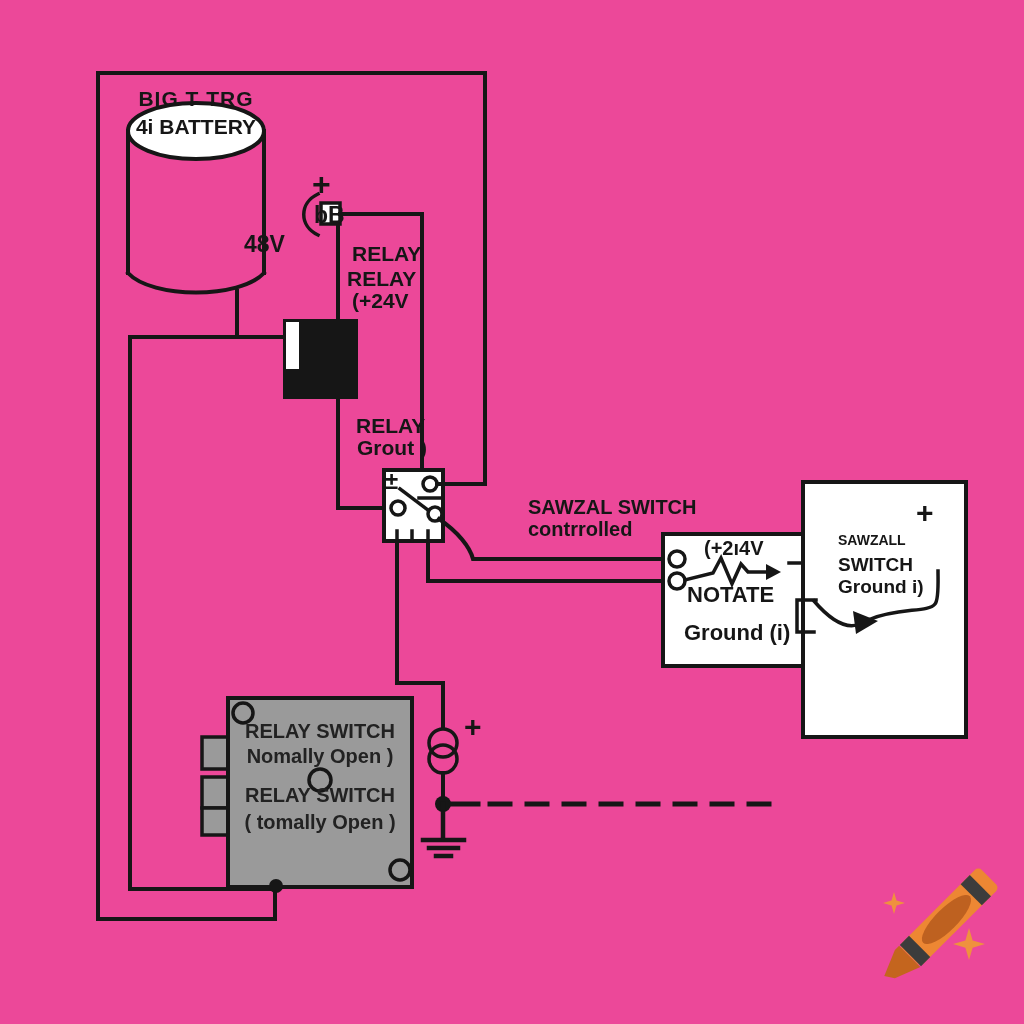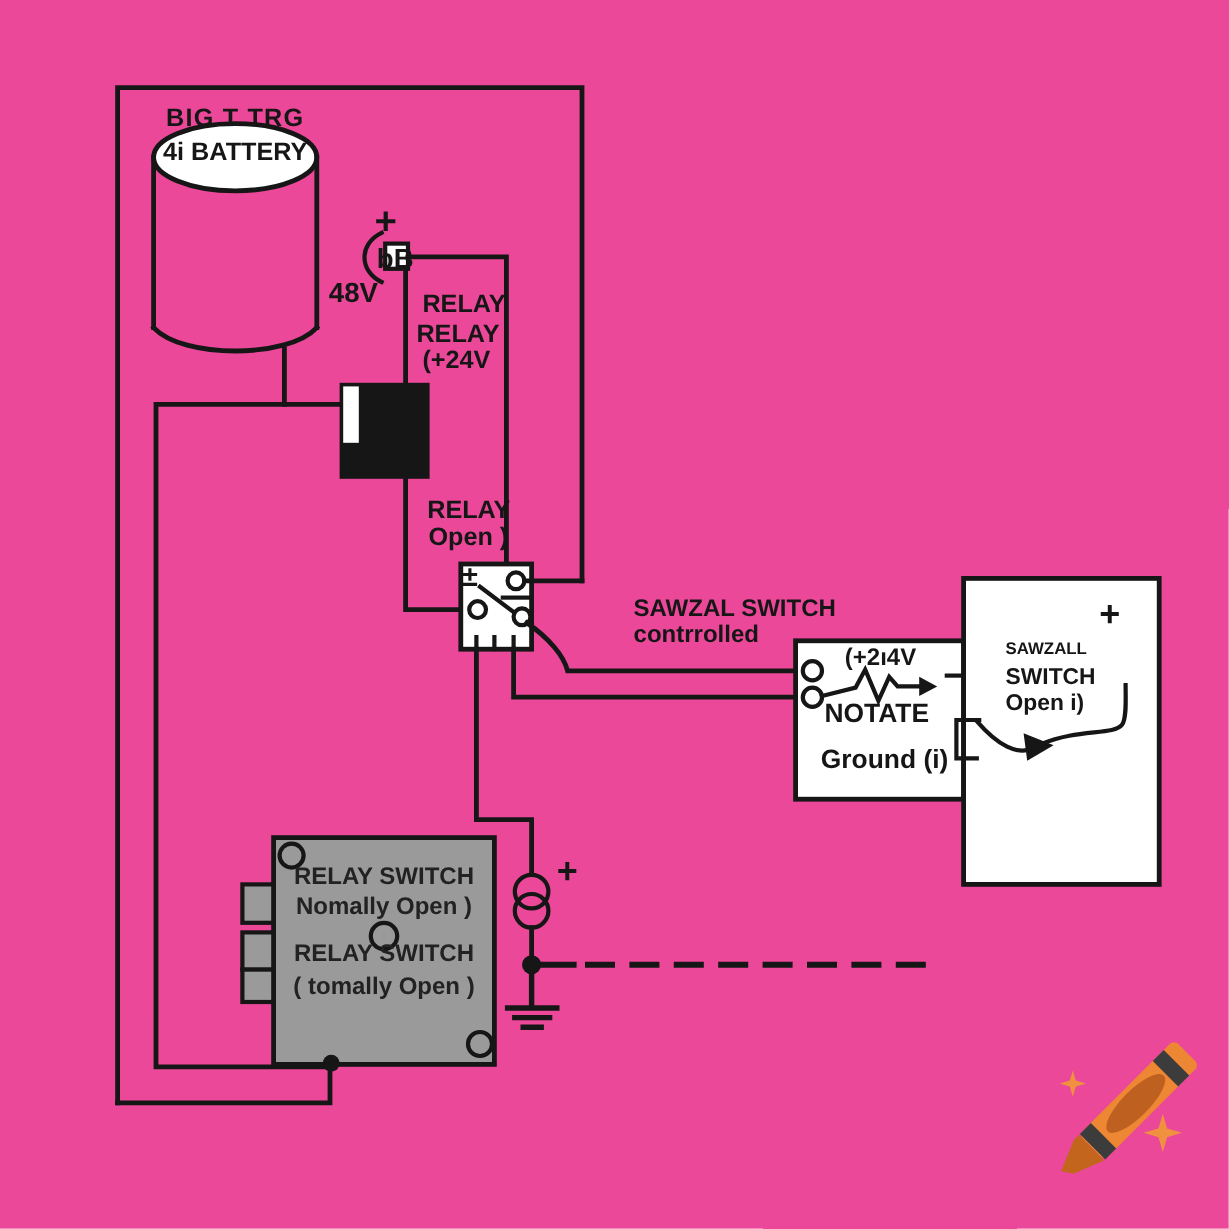--- a/index.html
+++ b/index.html
@@ -111,42 +111,42 @@
         <path transform="translate(969,944) scale(1.45)" d="M0,-11 L2.5,-2.5 L11,0 L2.5,2.5 L0,11 L-2.5,2.5 L-11,0 L-2.5,-2.5 Z"></path>
       </g>
     </g>
   </svg>
 
   <div class="label ctr" style="left:116px;top:88px;width:160px;font-size:21px;letter-spacing:1px;">BIG T TRG</div>
   <div class="label ctr" style="left:116px;top:116px;width:160px;font-size:21px;">4i BATTERY</div>
 
   <div class="label" style="left:312px;top:168px;font-size:32px;">+</div>
   <div class="label" style="left:266px;top:204px;font-size:23px;margin-left:48px;">bB</div>
-  <div class="label" style="left:274px;top:233px;font-size:23px;">48V</div>
+  <div class="label" style="left:244px;top:233px;font-size:23px;">48V</div>
 
   <div class="label" style="left:352px;top:243px;font-size:21px;">RELAY</div>
   <div class="label" style="left:347px;top:268px;font-size:21px;">RELAY</div>
   <div class="label" style="left:352px;top:290px;font-size:21px;">(+24V</div>
 
   <div class="label" style="left:356px;top:415px;font-size:21px;">RELAY</div>
-  <div class="label" style="left:357px;top:437px;font-size:21px;">Open )</div>
+  <div class="label" style="left:357px;top:437px;font-size:21px;">Grout )</div>
 
   <div class="label" style="left:385px;top:469px;font-size:24px;">±</div>
 
   <div class="label" style="left:528px;top:497px;font-size:20px;">SAWZAL SWITCH</div>
   <div class="label" style="left:528px;top:519px;font-size:20px;">contrrolled</div>
 
   <div class="label" style="left:704px;top:538px;font-size:20px;">(+2ı4V</div>
   <div class="label" style="left:687px;top:584px;font-size:22px;">NOTATE</div>
   <div class="label" style="left:684px;top:622px;font-size:22px;">Ground (i)</div>
 
   <div class="label" style="left:916px;top:498px;font-size:30px;">+</div>
   <div class="label" style="left:838px;top:533px;font-size:14px;">SAWZALL</div>
   <div class="label" style="left:838px;top:555px;font-size:19px;">SWITCH</div>
-  <div class="label" style="left:838px;top:577px;font-size:19px;">Open i)</div>
+  <div class="label" style="left:838px;top:577px;font-size:19px;">Ground i)</div>
 
   <div class="label" style="left:464px;top:712px;font-size:30px;">+</div>
 
   <div class="label ctr" style="left:228px;top:721px;width:184px;font-size:20px;color:#222;">RELAY SWITCH</div>
   <div class="label ctr" style="left:228px;top:746px;width:184px;font-size:20px;color:#222;">Nomally Open )</div>
   <div class="label ctr" style="left:228px;top:785px;width:184px;font-size:20px;color:#222;">RELAY SWITCH</div>
   <div class="label ctr" style="left:228px;top:812px;width:184px;font-size:20px;color:#222;">( tomally Open )</div>
 
 </div>
 

